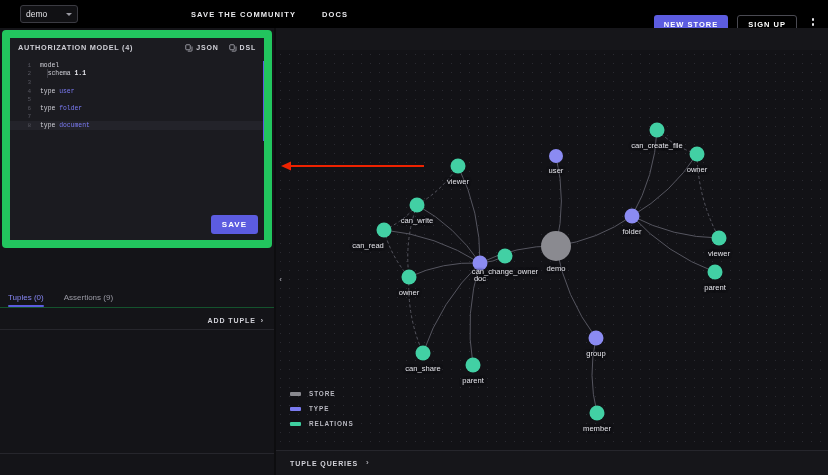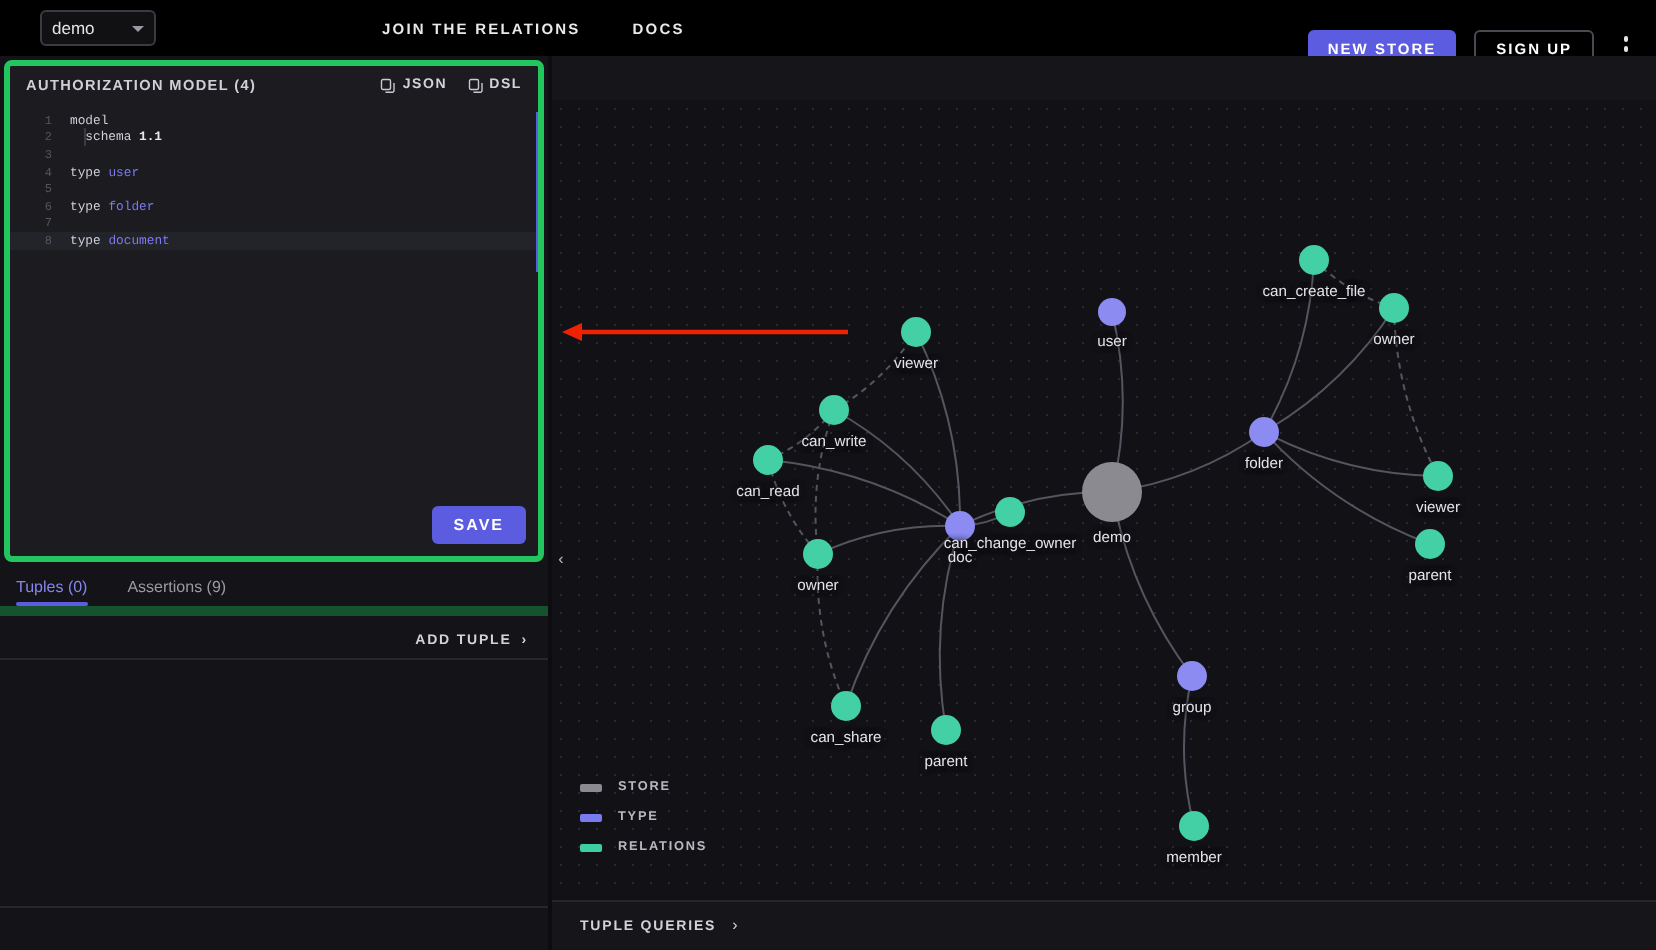--- a/index.html
+++ b/index.html
@@ -57,23 +57,23 @@
   }
   .kebab { width: 14px; height: 18px; display: flex; flex-direction: column; align-items: center; justify-content: center; gap: 2.5px; cursor: pointer; }
   .kebab i { width: 2.5px; height: 2.5px; background: #e6e6ea; border-radius: 50%; display: block; }
 
   
   .left-panel {
     position: absolute; left: 0; top: 28px; width: 274px; height: 447px;
     background: #141418;
   }
   .editor-card {
-    position: absolute; left: 2px; top: 2px; width: 270px; height: 251px;
+    position: absolute; left: 2px; top: 2px; width: 270px; height: 218px;
     background: #1b1b20;
-    border: 3px solid #22c55e;
+    border: 8px solid #22c55e;
     border-radius: 4px;
     overflow: hidden;
   }
   .editor-head {
     height: 19px; display: flex; align-items: center;
     padding: 0 8px; background: #1b1b20;
   }
   .editor-title {
     font-size: 7.3px; color: #cfcfd6; letter-spacing: 0.7px; font-weight: 600;
   }
@@ -105,21 +105,21 @@
   .btn-save {
     position: absolute; right: 6px; bottom: 6px;
     background: #5c5ce0; color: #ffffff; border: none; border-radius: 3px;
     font-size: 8px; font-weight: 700; letter-spacing: 1px;
     padding: 5px 11px; cursor: pointer;
   }
 
   
   .tabs-row {
     position: absolute; left: 0; top: 256px; width: 274px; height: 24px;
-    display: flex; align-items: flex-end; border-bottom: 5px solid #14532d;
+    display: flex; align-items: flex-end; border-bottom: 1px solid #14532d;
     padding-left: 8px; gap: 20px;
   }
   .tab {
     font-size: 8px; color: #9a9aa4; padding-bottom: 5px; cursor: pointer;
     position: relative;
   }
   .tab.active { color: #8686f2; }
   .tab.active::after {
     content: ""; position: absolute; left: 0; right: 0; bottom: 0; height: 2px;
     background: #5c5ce0; border-radius: 2px;
@@ -192,21 +192,21 @@
 <div id="app">
 
   <div class="topbar">
 
     <div class="store-select">
       <span class="store-select-label">demo</span>
       <span class="caret"></span>
     </div>
 
     <nav class="topnav">
-      <a href="#">JOIN THE RELATIONS</a>
+      <a href="#">SAVE THE COMMUNITY</a>
       <a href="#">DOCS</a>
     </nav>
 
     <div class="topright">
       <button class="btn-new-store">NEW STORE</button>
       <button class="btn-sign-up">SIGN UP</button>
       <div class="kebab">
           <i></i>
           <i></i>
           <i></i>
@@ -350,21 +350,21 @@
         <div class="nlabel" style="left: 356px; top: 176.5px;">folder</div>
         <div class="node" style="left: 204px; top: 213px; width: 15px; height: 15px; background: rgb(139, 139, 242);"></div>
         <div class="nlabel" style="left: 204px; top: 223.5px;">doc</div>
         <div class="node" style="left: 320px; top: 288px; width: 15px; height: 15px; background: rgb(139, 139, 242);"></div>
         <div class="nlabel" style="left: 320px; top: 298.5px;">group</div>
         <div class="node" style="left: 182px; top: 116px; width: 15px; height: 15px; background: rgb(66, 208, 164);"></div>
         <div class="nlabel" style="left: 182px; top: 126.5px;">viewer</div>
         <div class="node" style="left: 141px; top: 155px; width: 15px; height: 15px; background: rgb(66, 208, 164);"></div>
         <div class="nlabel" style="left: 141px; top: 165.5px;">can_write</div>
         <div class="node" style="left: 108px; top: 180px; width: 15px; height: 15px; background: rgb(66, 208, 164);"></div>
-        <div class="nlabel" style="left: 108px; top: 190.5px;">can_read</div>
+        <div class="nlabel" style="left: 92px; top: 190.5px;">can_read</div>
         <div class="node" style="left: 133px; top: 227px; width: 15px; height: 15px; background: rgb(66, 208, 164);"></div>
         <div class="nlabel" style="left: 133px; top: 237.5px;">owner</div>
         <div class="node" style="left: 229px; top: 206px; width: 15px; height: 15px; background: rgb(66, 208, 164);"></div>
         <div class="nlabel" style="left: 229px; top: 216.5px;">can_change_owner</div>
         <div class="node" style="left: 147px; top: 303px; width: 15px; height: 15px; background: rgb(66, 208, 164);"></div>
         <div class="nlabel" style="left: 147px; top: 313.5px;">can_share</div>
         <div class="node" style="left: 197px; top: 315px; width: 15px; height: 15px; background: rgb(66, 208, 164);"></div>
         <div class="nlabel" style="left: 197px; top: 325.5px;">parent</div>
         <div class="node" style="left: 381px; top: 80px; width: 15px; height: 15px; background: rgb(66, 208, 164);"></div>
         <div class="nlabel" style="left: 381px; top: 90.5px;">can_create_file</div>

